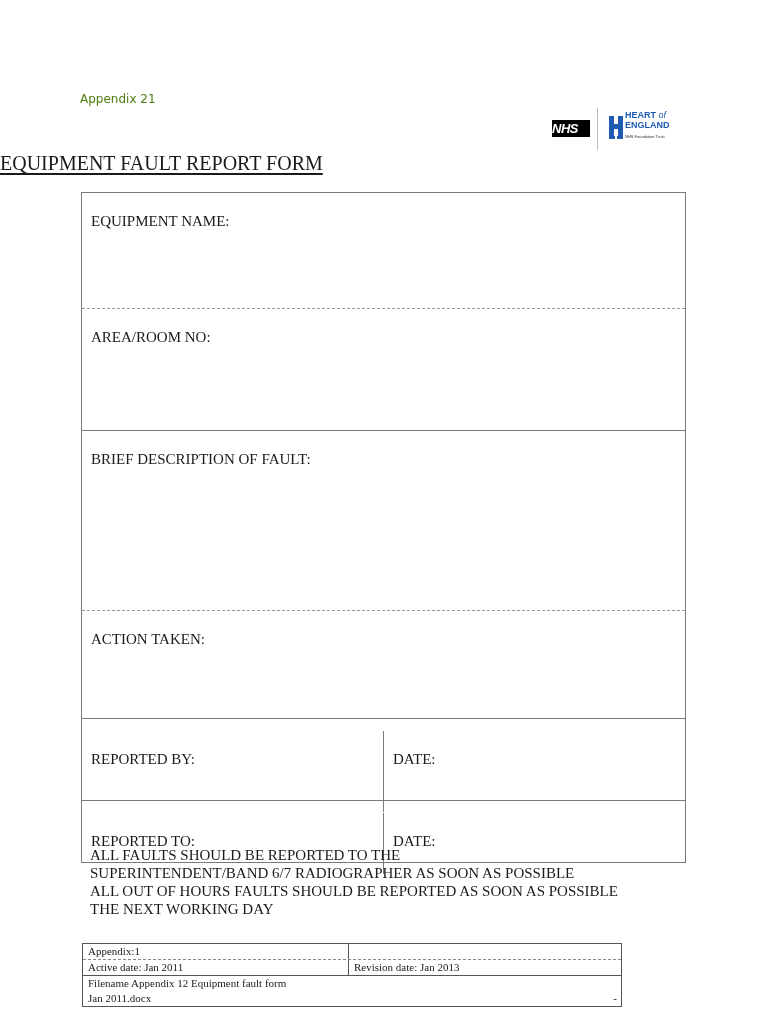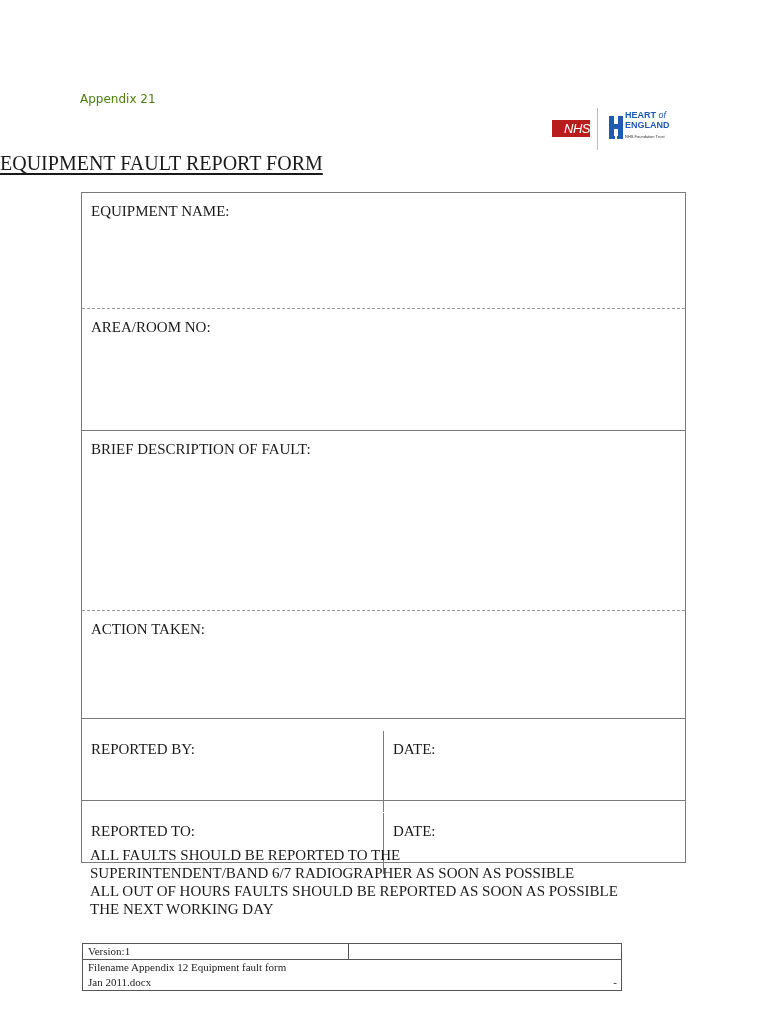--- a/index.html
+++ b/index.html
@@ -1,31 +1,31 @@
 <!DOCTYPE html>
 <html><head>
 <meta charset="utf-8">
 <style>
   html, body { margin: 0; padding: 0; background: #ffffff; }
   body { width: 768px; height: 1021px; position: relative; overflow: hidden; color: #1a1a1a; }
   .appendix { position: absolute; left: 80px; top: 92px; font-family: "DejaVu Sans", sans-serif; font-size: 12px; color: #4d7c0f; }
   .logos { position: absolute; left: 552px; top: 106px; width: 140px; height: 46px; }
-  .nhs { position: absolute; left: 0; top: 14px; width: 38px; height: 17px; background: #b91c1c; color: #fff; font-family: "Liberation Sans", sans-serif; font-weight: normal; font-style: italic; font-size: 13px; line-height: 17px; text-align: right; letter-spacing: -0.5px; }
+  .nhs { position: absolute; left: 0; top: 14px; width: 38px; height: 17px; background: #000000; color: #fff; font-family: "Liberation Sans", sans-serif; font-weight: bold; font-style: italic; font-size: 13px; line-height: 17px; text-align: left; letter-spacing: -0.5px; }
   .logo-divider { position: absolute; left: 45px; top: 2px; width: 1px; height: 42px; background: #bbb; }
   .hoe { position: absolute; left: 57px; top: 4px; }
   .hoe-mark { position: absolute; left: 0; top: 4px; width: 14px; height: 26px; }
   .hoe-text { position: absolute; left: 16px; top: 0; font-family: "Liberation Sans", sans-serif; font-weight: bold; font-size: 9px; line-height: 10px; color: #1f5bb3; white-space: nowrap; }
   .hoe-text .of { font-weight: normal; font-style: italic; }
   .hoe-sub { position: absolute; left: 16px; top: 24px; font-family: "Liberation Sans", sans-serif; font-size: 4px; color: #333; white-space: nowrap; }
   .title { position: absolute; left: 0; width: 768px; top: 152px; text-align: left; font-family: "Liberation Serif", serif; font-size: 20px; text-decoration: underline; text-underline-offset: 3px; color: #1a1a1a; }
   .form { position: absolute; left: 81px; top: 192px; width: 603px; border: 1px solid #7a7a7a; border-collapse: collapse; font-family: "Liberation Serif", serif; font-size: 15px; }
   .row { border-top: 1px dashed #9a9a9a; position: relative; box-sizing: border-box; }
   .row.first { border-top: none; }
   .row.solid { border-top: 1px solid #7a7a7a; }
-  .label { position: absolute; left: 9px; top: 10px; }
+  .label { position: absolute; left: 9px; top: 20px; }
   .split { display: flex; height: 100%; }
   .half { position: relative; box-sizing: border-box; height: 100%; margin-top: 12px; }
   .half.left { width: 302px; border-right: 1px solid #7a7a7a; }
   .half.right { flex: 1; }
   .notice { position: absolute; left: 90px; top: 846px; font-family: "Liberation Serif", serif; font-size: 15px; line-height: 18px; color: #1a1a1a; }
   .footer { position: absolute; left: 82px; top: 943px; width: 538px; border: 1px solid #555; font-family: "Liberation Serif", serif; font-size: 11px; color: #222; }
   .frow { display: flex; border-top: 1px dashed #888; }
   .frow.first { border-top: none; }
   .fcell { box-sizing: border-box; padding: 0 5px; line-height: 15px; }
   .fcell.l { width: 266px; border-right: 1px solid #555; }
@@ -96,21 +96,25 @@
 
 <div class="notice">
   <div>ALL FAULTS SHOULD BE REPORTED TO THE</div>
   <div>SUPERINTENDENT/BAND 6/7 RADIOGRAPHER AS SOON AS POSSIBLE</div>
   <div>ALL OUT OF HOURS FAULTS SHOULD BE REPORTED AS SOON AS POSSIBLE</div>
   <div>THE NEXT WORKING DAY</div>
 </div>
 
 <div class="footer">
   <div class="frow first">
-    <div class="fcell l">Version:1</div>
+    <div class="fcell l">Appendix:1</div>
+  </div>
+  <div class="frow">
+    <div class="fcell l">Active date: Jan 2011</div>
+    <div class="fcell r">Revision date: Jan 2013</div>
   </div>
   <div class="frow" style="border-top:1px solid #555;">
     <div class="fcell r">
       <div>Filename Appendix 12 Equipment fault form</div>
       <div>Jan 2011.docx</div>
       <span class="dash">-</span>
     </div>
   </div>
 </div>
 

